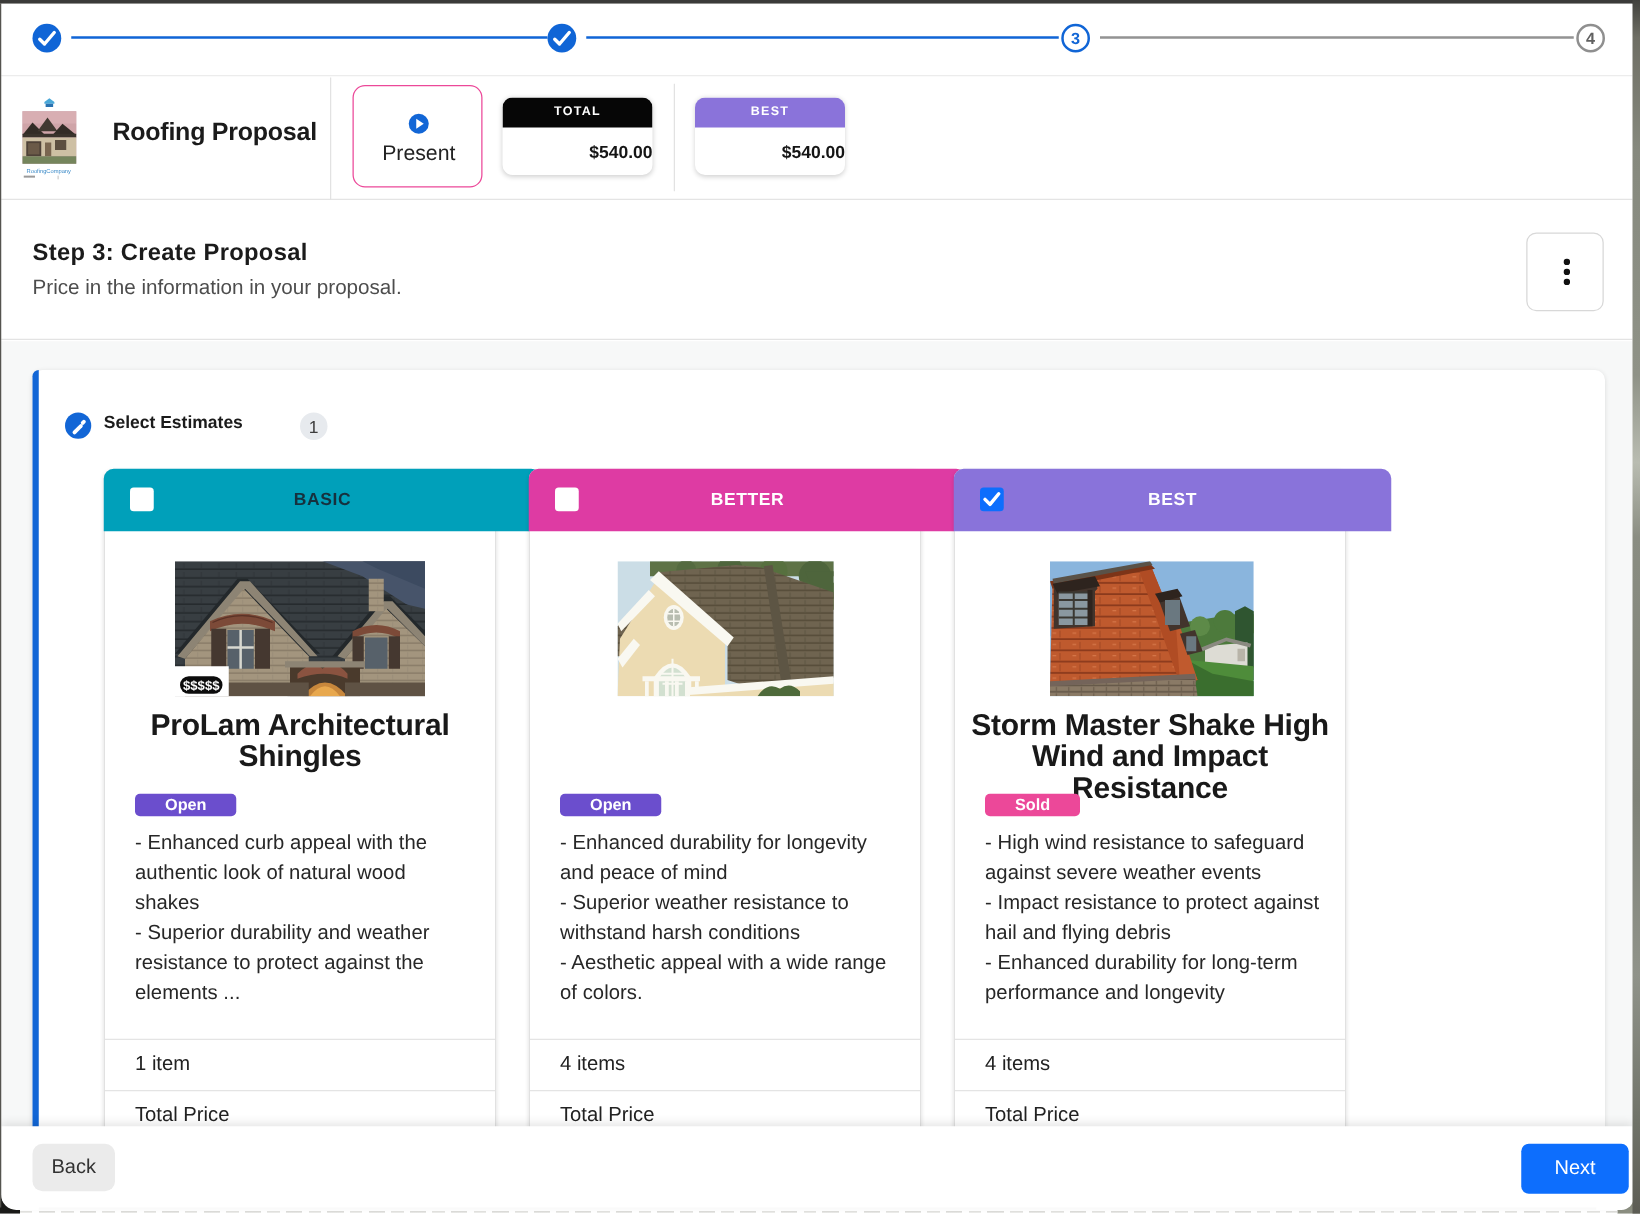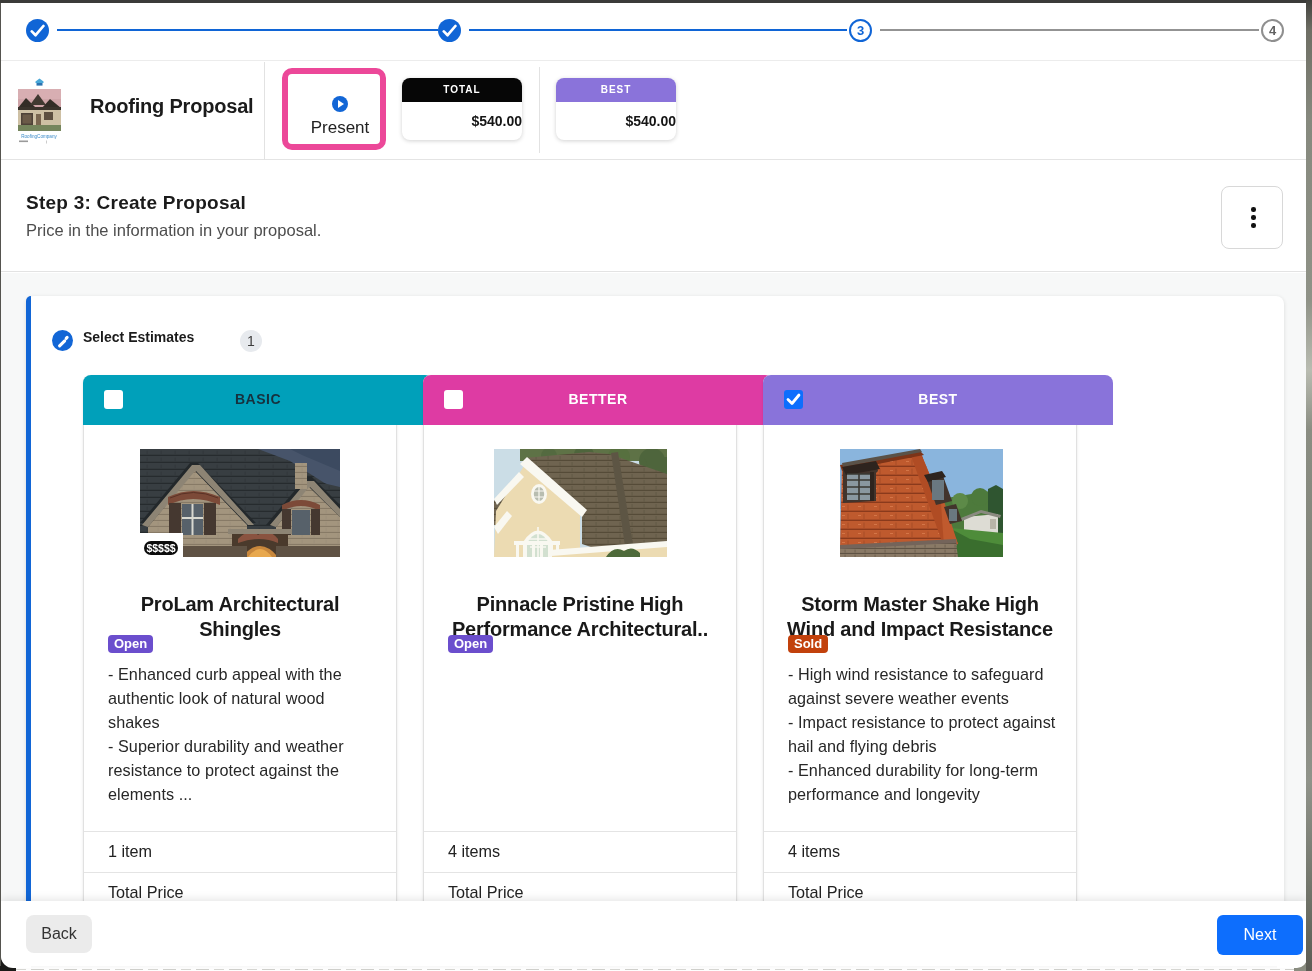--- a/index.html
+++ b/index.html
@@ -23,21 +23,21 @@
 .scircle.done { background:#1065d6; }
 .scircle.num { background:#fff; border:2px solid #1065d6; color:#1065d6; font-size:13px; font-weight:bold; text-align:center; line-height:19px; }
 .scircle.gray { border-color:#8f8f8f; color:#616161; }
 .scircle svg { position:absolute; left:4px; top:5px; }
 
 
 #hdr { left:1px; top:62px; width:1305px; height:98px; background:#fff; border-bottom:1px solid #e4e4e4; }
 #vdiv1 { left:264px; top:62px; width:1px; height:98px; background:#e2e2e2; }
 #vdiv2 { left:539px; top:67px; width:1px; height:86px; background:#e2e2e2; }
 #title { left:90px; top:95px; font-size:20px; font-weight:bold; color:#1b1b1b; letter-spacing:-0.2px; }
-#presentbtn { left:282px; top:68px; width:104px; height:82px; border:6px solid #ec4899; border-radius:10px; background:#fff; }
+#presentbtn { left:282px; top:68px; width:104px; height:82px; border:1px solid #ec4899; border-radius:10px; background:#fff; }
 #presentbtn .ic { position:absolute; left:44px; top:22px; width:16px; height:16px; border-radius:50%; background:#1266d6; }
 #presentbtn .ic:after { content:""; position:absolute; left:6px; top:4px; border-left:6px solid #fff; border-top:4px solid transparent; border-bottom:4px solid transparent; }
 #presentbtn .tx { position:absolute; left:0; top:44px; width:104px; text-align:center; font-size:17px; color:#222; }
 .pricecard { width:120px; height:62px; border-radius:8px; background:#fff; box-shadow:0 1px 4px rgba(0,0,0,.18); overflow:hidden; }
 .pricecard .ph { height:24px; color:#fff; font-size:10px; font-weight:bold; letter-spacing:1px; text-align:center; line-height:24px; }
 .pricecard .pv { height:55px; text-align:right; font-size:14px; font-weight:bold; color:#151515; line-height:38px; }
 #totalcard { left:402px; top:78px; }
 #totalcard .ph { background:#060606; }
 #bestcard { left:556px; top:78px; }
 #bestcard .ph { background:#8a73da; }
@@ -60,24 +60,24 @@
 
 .ecard { top:375px; width:314px; background:#fff; border:1px solid #e1e1e1; border-top:none; border-radius:8px; box-shadow:0 1px 3px rgba(0,0,0,.1); height:572px; }
 .ehead { position:absolute; left:-1px; top:0; width:350px; height:50px; border-radius:8px 8px 0 0; }
 .ehead .lbl { position:absolute; width:100%; top:16px; text-align:center; font-size:14px; font-weight:bold; letter-spacing:0.5px; }
 .cb { position:absolute; left:21px; top:15px; width:19px; height:19px; background:#fff; border-radius:3px; }
 .cb.checked { background:#0d6efd; }
 #card1 { left:83px; } #card1 .ehead { background:#00a0ba; } #card1 .lbl { color:#16313e; }
 #card2 { left:423px; } #card2 .ehead { background:#de3ba3; } #card2 .lbl { color:#fff; }
 #card3 { left:763px; } #card3 .ehead { background:#8973da; } #card3 .lbl { color:#fff; }
 .eimg { position:absolute; top:74px; }
-.etitle { position:absolute; top:193px; width:100%; text-align:center; font-size:20px; font-weight:bold; color:#191919; line-height:25px; letter-spacing:-0.2px;margin-top:24px; }
-.ebadge { position:absolute; left:24px; top:260px; height:18px; border-radius:4px; color:#fff; font-size:13px; font-weight:bold; line-height:18px; padding:0 6px; }
+.etitle { position:absolute; top:193px; width:100%; text-align:center; font-size:24px; font-weight:bold; color:#191919; line-height:25px; letter-spacing:-0.2px; }
+.ebadge { position:absolute; left:24px; top:260px; height:18px; border-radius:4px; color:#fff; font-size:13px; font-weight:bold; line-height:18px; padding:0 24px; }
 .badge-open { background:#6b4ecd; }
-.badge-sold { background:#c2410c; }
+.badge-sold { background:#ec4899; }
 .edesc { position:absolute; left:24px; top:287px; font-size:16.2px; color:#272727; line-height:24px; white-space:nowrap; letter-spacing:0.05px; }
 .erow1 { position:absolute; left:0; top:456px; width:100%; border-top:1px solid #e4e4e4; height:41px; }
 .erow1 .t { position:absolute; left:24px; top:10px; font-size:16.2px; color:#222; }
 .erow2 { position:absolute; left:0; top:497px; width:100%; border-top:1px solid #e4e4e4; height:75px; }
 .erow2 .t { position:absolute; left:24px; top:10px; font-size:16.2px; color:#222; }
 
 
 #footer { left:1px; top:901px; width:1305px; height:65px; background:#fff; border-radius:0 0 10px 10px; box-shadow:0 -2px 8px rgba(0,0,0,.10); }
 #backbtn { left:26px; top:915px; width:66px; height:38px; background:#ebebeb; border-radius:8px; text-align:center; line-height:38px; font-size:16px; color:#333; }
 #nextbtn { left:1217px; top:915px; width:86px; height:40px; background:#0d6efd; border-radius:6px; text-align:center; line-height:40px; font-size:16px; color:#fff; }
@@ -266,22 +266,22 @@
       <rect x="22" y="96" width="3" height="12" fill="#f9f8f1"></rect>
         <rect x="30" y="96" width="3" height="12" fill="#f9f8f1"></rect>
         <rect x="38" y="96" width="3" height="12" fill="#f9f8f1"></rect>
         <rect x="46" y="96" width="3" height="12" fill="#f9f8f1"></rect>
         <rect x="54" y="96" width="3" height="12" fill="#f9f8f1"></rect>
         <rect x="62" y="96" width="3" height="12" fill="#f9f8f1"></rect>
       <path d="M58 104 L173 97 L173 108 L58 108 Z" fill="#ecdbb2"></path>
       <path d="M55 101 L173 92 L173 98 L57 107 Z" fill="#f9f8f1"></path>
       <path d="M112 108 Q120 96 130 102 Q138 96 146 104 L146 108 Z" fill="#4e6a3a"></path>
     </svg>
-    <div class="etitle">Pinnacle Pristine High<br>Performance Architectural..</div>
     <div class="ebadge badge-open">Open</div>
+    <div class="edesc">- Enhanced durability for longevity<br>and peace of mind<br>- Superior weather resistance to<br>withstand harsh conditions<br>- Aesthetic appeal with a wide range<br>of colors.</div>
     <div class="erow1">
         <div class="t">4 items</div>
       </div>
     <div class="erow2">
         <div class="t">Total Price</div>
       </div>
   </div>
 
   <div class="abs ecard" id="card3">
     <div class="ehead">

